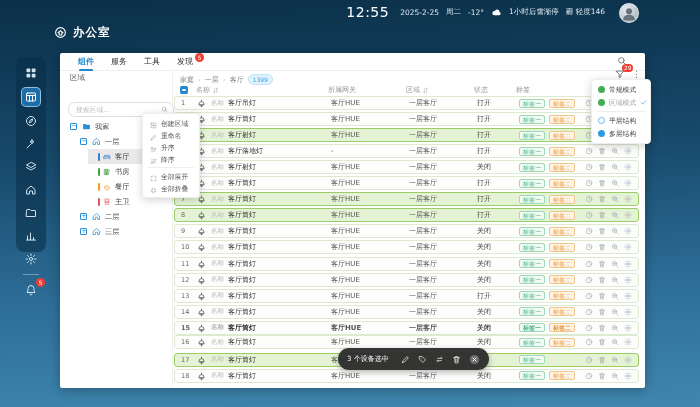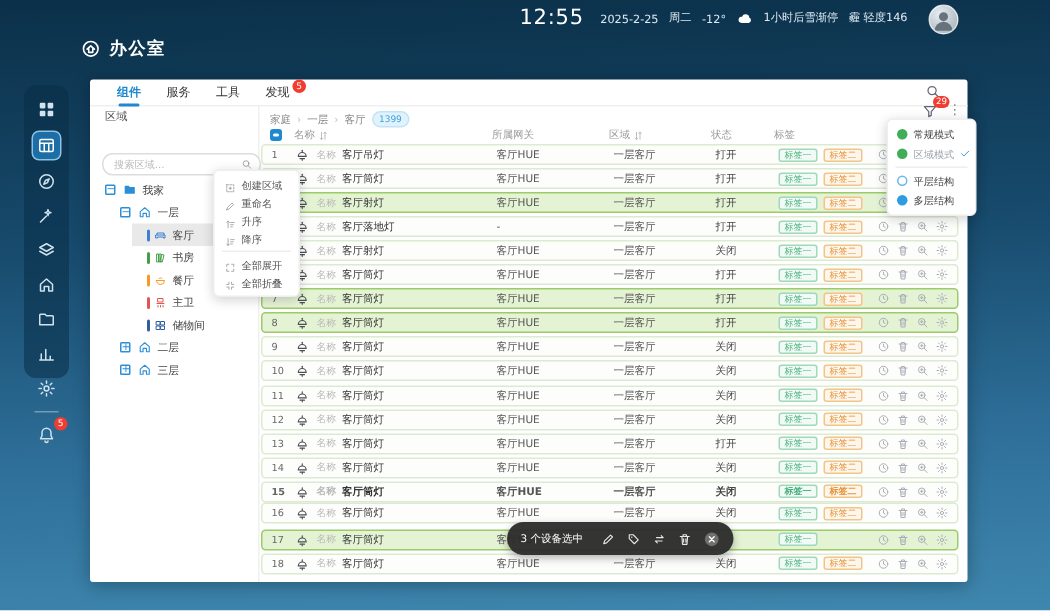--- a/index.html
+++ b/index.html
@@ -336,29 +336,20 @@
           </div>
           <div class="trow room">
             <span class="roombar" style="background: rgb(226, 85, 85);"></span>
             <span class="ic tic room-ic" style="color: rgb(226, 85, 85);">
               <svg viewBox="0 0 24 24" fill="none" stroke="currentColor" stroke-width="2" stroke-linecap="round" stroke-linejoin="round">
                 <path d="M7 3h10v7H7zM5 13h14M7 17v3M12 17v3M17 17v3"></path>
               </svg>
             </span>
             <span class="tlabel">主卫</span>
           </div>
-          <div class="trow room">
-            <span class="roombar" style="background: rgb(47, 95, 158);"></span>
-            <span class="ic tic room-ic" style="color: rgb(47, 95, 158);">
-              <svg viewBox="0 0 24 24" fill="none" stroke="currentColor" stroke-width="2" stroke-linecap="round" stroke-linejoin="round">
-                <path d="M4 4h7v7H4zM13 4h7v7h-7zM4 13h7v7H4zM13 13h7v7h-7z"></path>
-              </svg>
-            </span>
-            <span class="tlabel">储物间</span>
-          </div>
           <div class="trow floor">
             <span class="box">+</span>
             <span class="ic tic">
               <svg viewBox="0 0 24 24" fill="none" stroke="currentColor" stroke-width="2" stroke-linecap="round" stroke-linejoin="round">
                 <path d="M4 11l8-7 8 7v9h-5v-6h-6v6H4z"></path>
               </svg>
             </span>
             <span class="tlabel">二层</span>
           </div>
           <div class="trow floor">

